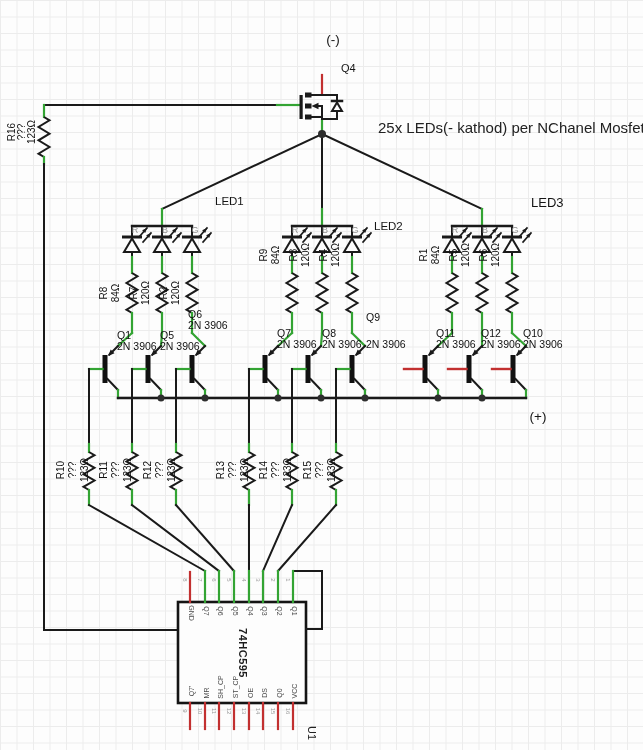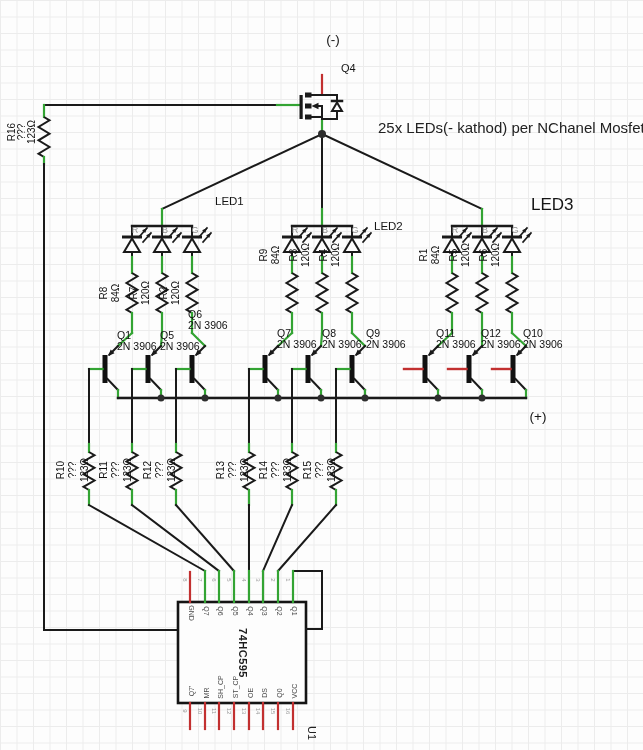--- a/index.html
+++ b/index.html
@@ -270,21 +270,21 @@
       <polyline points="293,703 293,729" fill="none" stroke="#c23030" stroke-width="2.2" stroke-linecap="square"></polyline>
     </svg>
 
   <div class="lab c" style="left:333px;top:40px;font-size:13.5px;">(-)</div>
   <div class="lab c" style="left:538px;top:417px;font-size:13.5px;">(+)</div>
   <div class="lab" style="left:378px;top:120px;font-size:15px;color:#222;font-weight:500;">25x LEDs(- kathod) per NChanel Mosfet</div>
   <div class="lab" style="left:341px;top:63px;font-size:11px;">Q4</div>
 
   <div class="lab" style="left:215px;top:196px;font-size:11.5px;">LED1</div>
   <div class="lab" style="left:374px;top:201px;font-size:11.5px;margin-top:20px;">LED2</div>
-  <div class="lab" style="left:531px;top:196px;font-size:17px;">LED3</div>
+  <div class="lab" style="left:531px;top:196px;font-size:13px;">LED3</div>
 
   <div class="lab v" style="left:12px;top:132px;font-size:10px;">R16</div>
   <div class="lab v" style="left:22px;top:132px;font-size:10px;">???</div>
   <div class="lab v" style="left:32px;top:132px;font-size:10px;">123Ω</div>
 
   <div class="lab vd" style="left:242px;top:653px;font-size:11px;font-weight:bold;letter-spacing:.5px;color:#1d1d1d;">74HC595</div>
   <div class="lab vd" style="left:311px;top:733px;font-size:11px;color:#222;">U1</div>
 <div class="lab c" style="left: 135px; top: 230px; font-size: 9px; color: rgb(143, 143, 143);">R</div>
     <div class="lab v" style="left: 104px; top: 293px; font-size: 10px; color: rgb(17, 17, 17);">R8</div>
     <div class="lab v" style="left: 116px; top: 293px; font-size: 10px; color: rgb(17, 17, 17);">84Ω</div>
@@ -306,21 +306,21 @@
     <div class="lab" style="left: 277px; top: 328px; font-size: 10.5px; color: rgb(17, 17, 17);">Q7</div>
     <div class="lab" style="left: 277px; top: 338.5px; font-size: 10.5px; color: rgb(17, 17, 17);">2N 3906</div>
     <div class="lab c" style="left: 325px; top: 230px; font-size: 9px; color: rgb(143, 143, 143);">B</div>
     <div class="lab v" style="left: 294px; top: 255px; font-size: 10px; color: rgb(17, 17, 17);">R3</div>
     <div class="lab v" style="left: 306px; top: 255px; font-size: 10px; color: rgb(17, 17, 17);">120Ω</div>
     <div class="lab" style="left: 322px; top: 328px; font-size: 10.5px; color: rgb(17, 17, 17);">Q8</div>
     <div class="lab" style="left: 322px; top: 338.5px; font-size: 10.5px; color: rgb(17, 17, 17);">2N 3906</div>
     <div class="lab c" style="left: 355px; top: 230px; font-size: 9px; color: rgb(143, 143, 143);">G</div>
     <div class="lab v" style="left: 324px; top: 255px; font-size: 10px; color: rgb(17, 17, 17);">R4</div>
     <div class="lab v" style="left: 336px; top: 255px; font-size: 10px; color: rgb(17, 17, 17);">120Ω</div>
-    <div class="lab" style="left: 366px; top: 328px; font-size: 10.5px; color: rgb(17, 17, 17);">Q9</div>
+    <div class="lab" style="left: 366px; top: 312px; font-size: 10.5px; color: rgb(17, 17, 17);">Q9</div>
     <div class="lab" style="left: 366px; top: 338.5px; font-size: 10.5px; color: rgb(17, 17, 17);">2N 3906</div>
     <div class="lab c" style="left: 455px; top: 230px; font-size: 9px; color: rgb(143, 143, 143);">R</div>
     <div class="lab v" style="left: 424px; top: 255px; font-size: 10px; color: rgb(17, 17, 17);">R1</div>
     <div class="lab v" style="left: 436px; top: 255px; font-size: 10px; color: rgb(17, 17, 17);">84Ω</div>
     <div class="lab" style="left: 436px; top: 328px; font-size: 10.5px; color: rgb(17, 17, 17);">Q11</div>
     <div class="lab" style="left: 436px; top: 338.5px; font-size: 10.5px; color: rgb(17, 17, 17);">2N 3906</div>
     <div class="lab c" style="left: 485px; top: 230px; font-size: 9px; color: rgb(143, 143, 143);">B</div>
     <div class="lab v" style="left: 454px; top: 255px; font-size: 10px; color: rgb(17, 17, 17);">R5</div>
     <div class="lab v" style="left: 466px; top: 255px; font-size: 10px; color: rgb(17, 17, 17);">120Ω</div>
     <div class="lab" style="left: 481px; top: 328px; font-size: 10.5px; color: rgb(17, 17, 17);">Q12</div>

